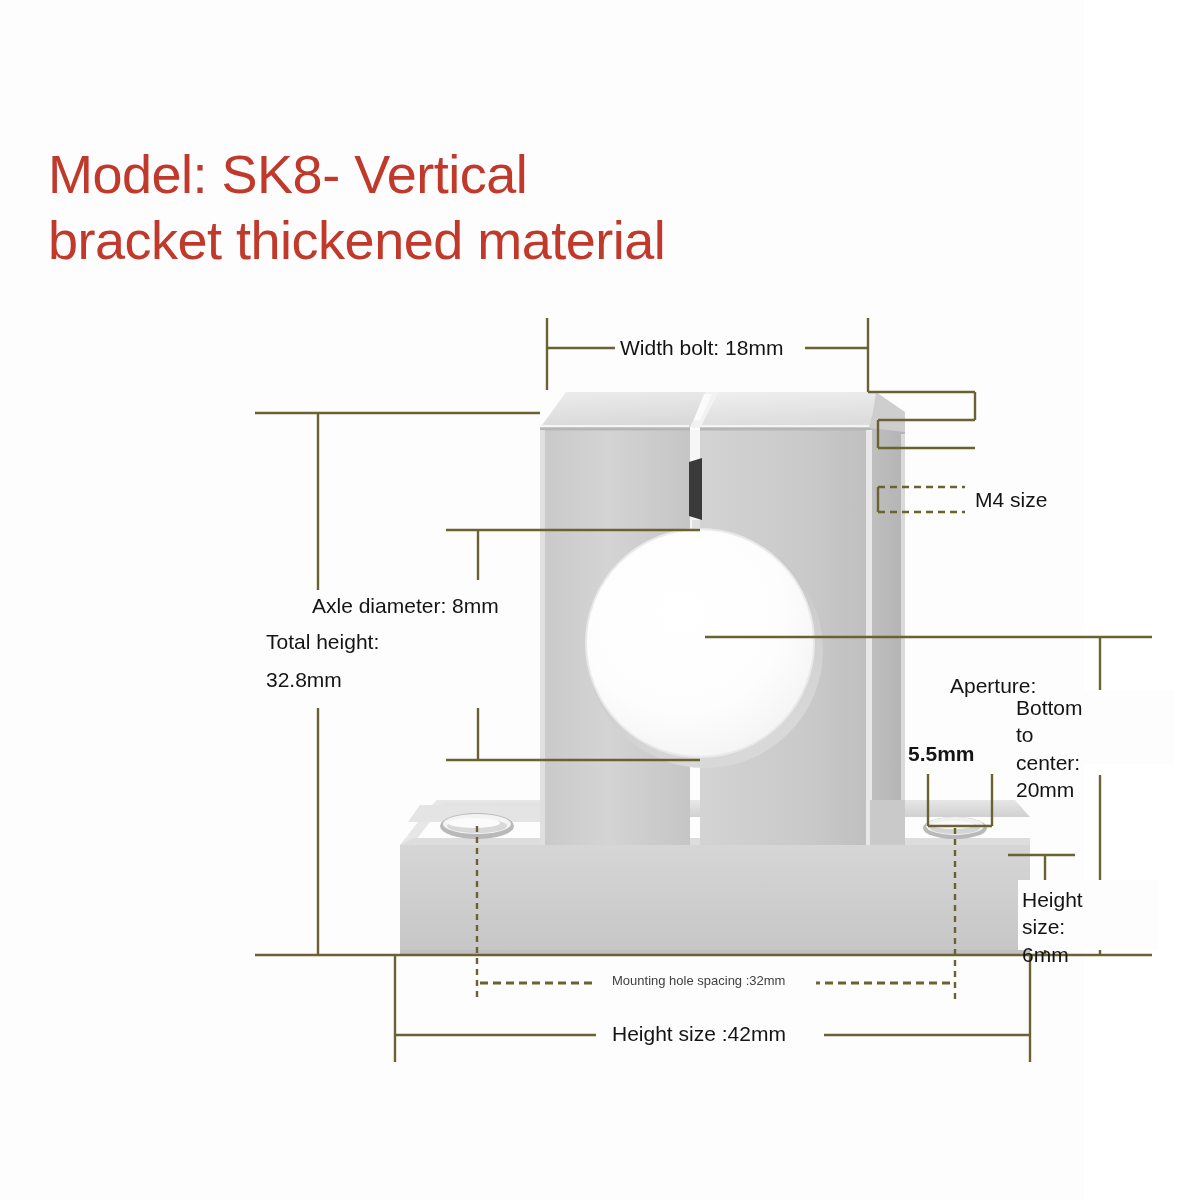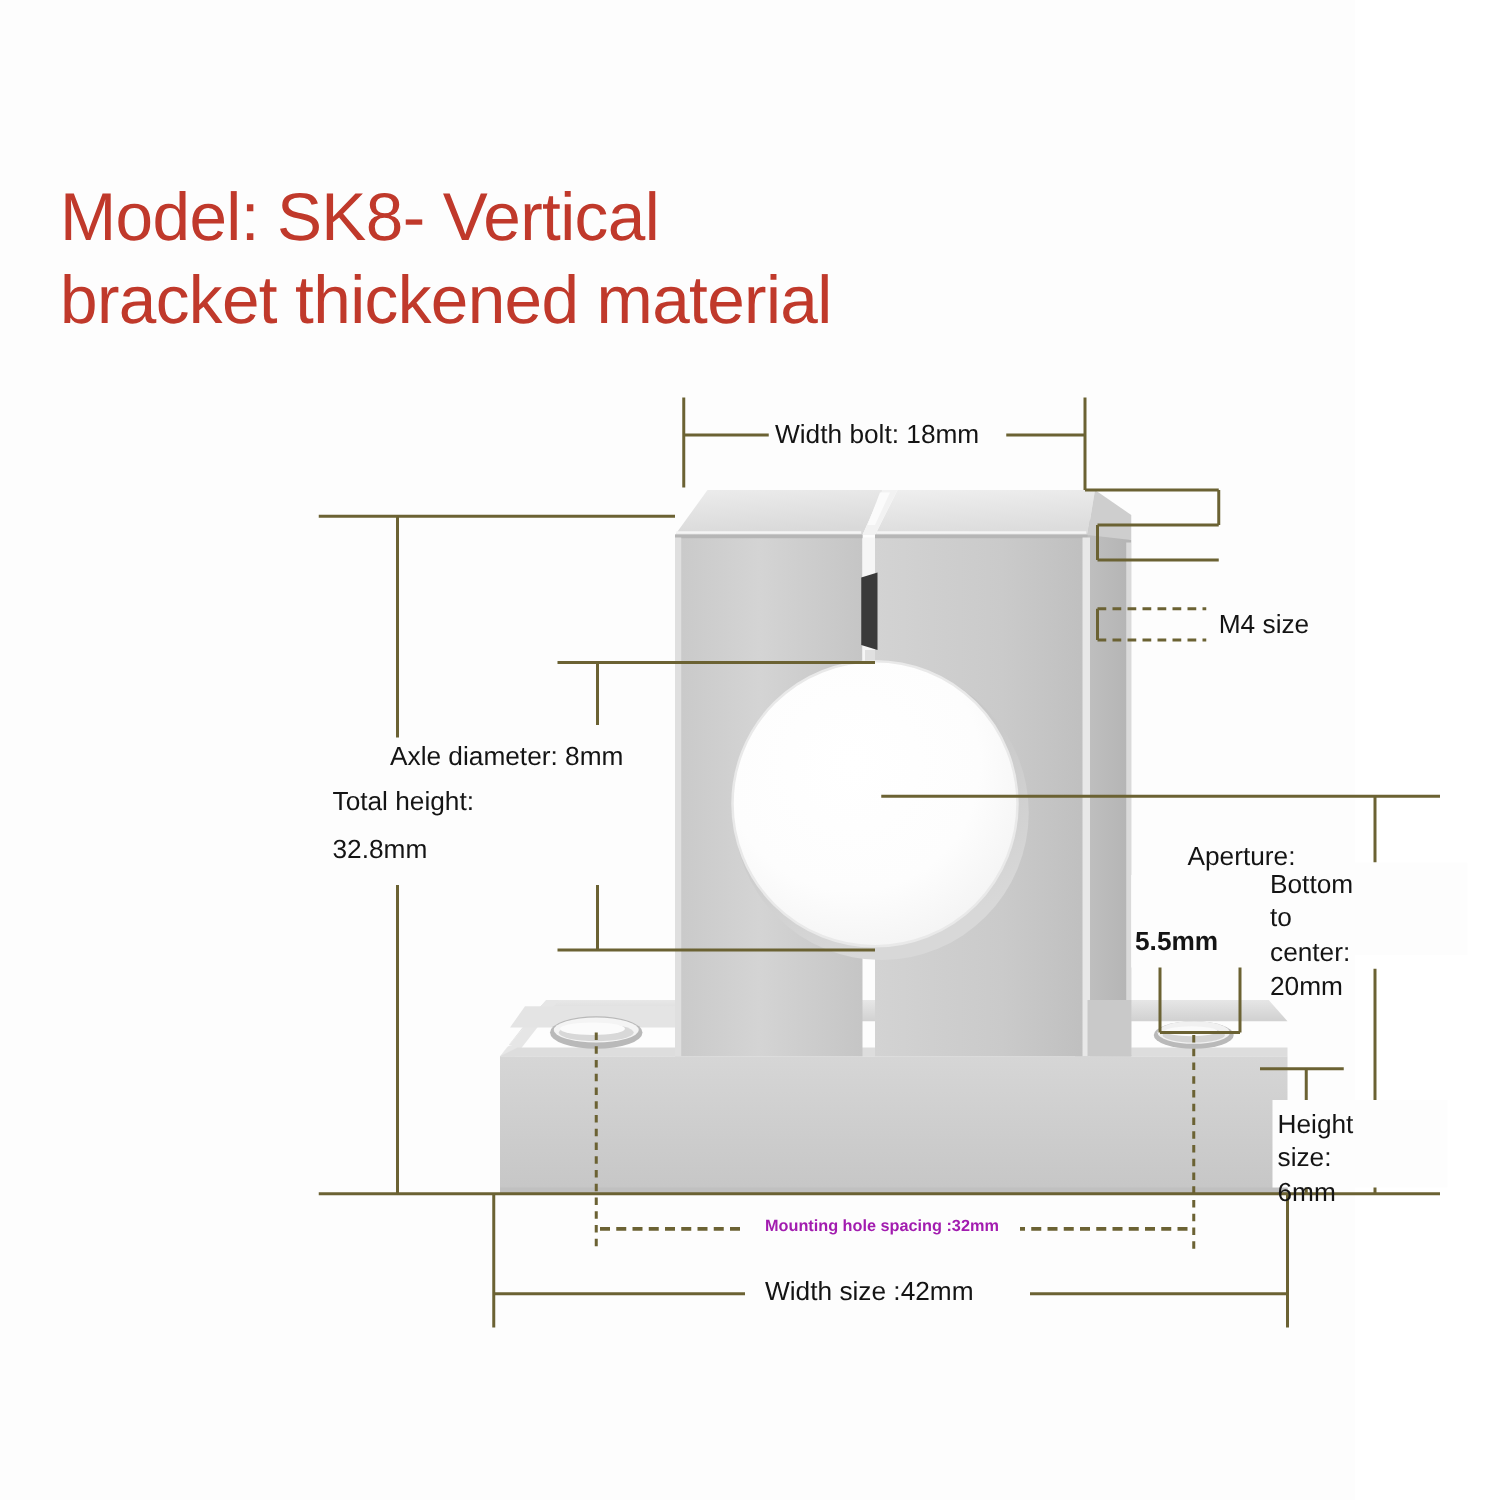--- a/index.html
+++ b/index.html
@@ -27,21 +27,21 @@
 
   
   .lbl{
     position:absolute;
     font-size:21px;
     line-height:1.30;
     color:#141414;
     white-space:pre-line;
     font-weight:400;
   }
-  .lbl.small{font-size:13px;font-weight:700;color:#a21caf;}
+  .lbl.small{font-size:13px;font-weight:400;color:#404040;}
   .lbl.bold{font-weight:600;text-align:right;}
 
   
   .dimsvg{position:absolute;left:0;top:0;width:1200px;height:1200px;pointer-events:none;}
 
   
   .plate{position:absolute;background:#fdfdfd;}
 </style>
 </head>
 <body>
@@ -267,15 +267,15 @@
   <div class="lbl bold" style="left:908px;top:740px;">5.5mm</div>
 
   <div class="lbl" style="left:1016px;top:694px;">Bottom to
 center: 20mm</div>
 
   <div class="lbl" style="left:1022px;top:886px;">Height size:
 6mm</div>
 
   <div class="lbl small" style="left:612px;top:973px;">Mounting hole spacing :32mm</div>
 
-  <div class="lbl" style="left:612px;top:1020px;">Width size :42mm</div>
+  <div class="lbl" style="left:612px;top:1020px;">Height size :42mm</div>
 
 </div>
 
 </body></html>

